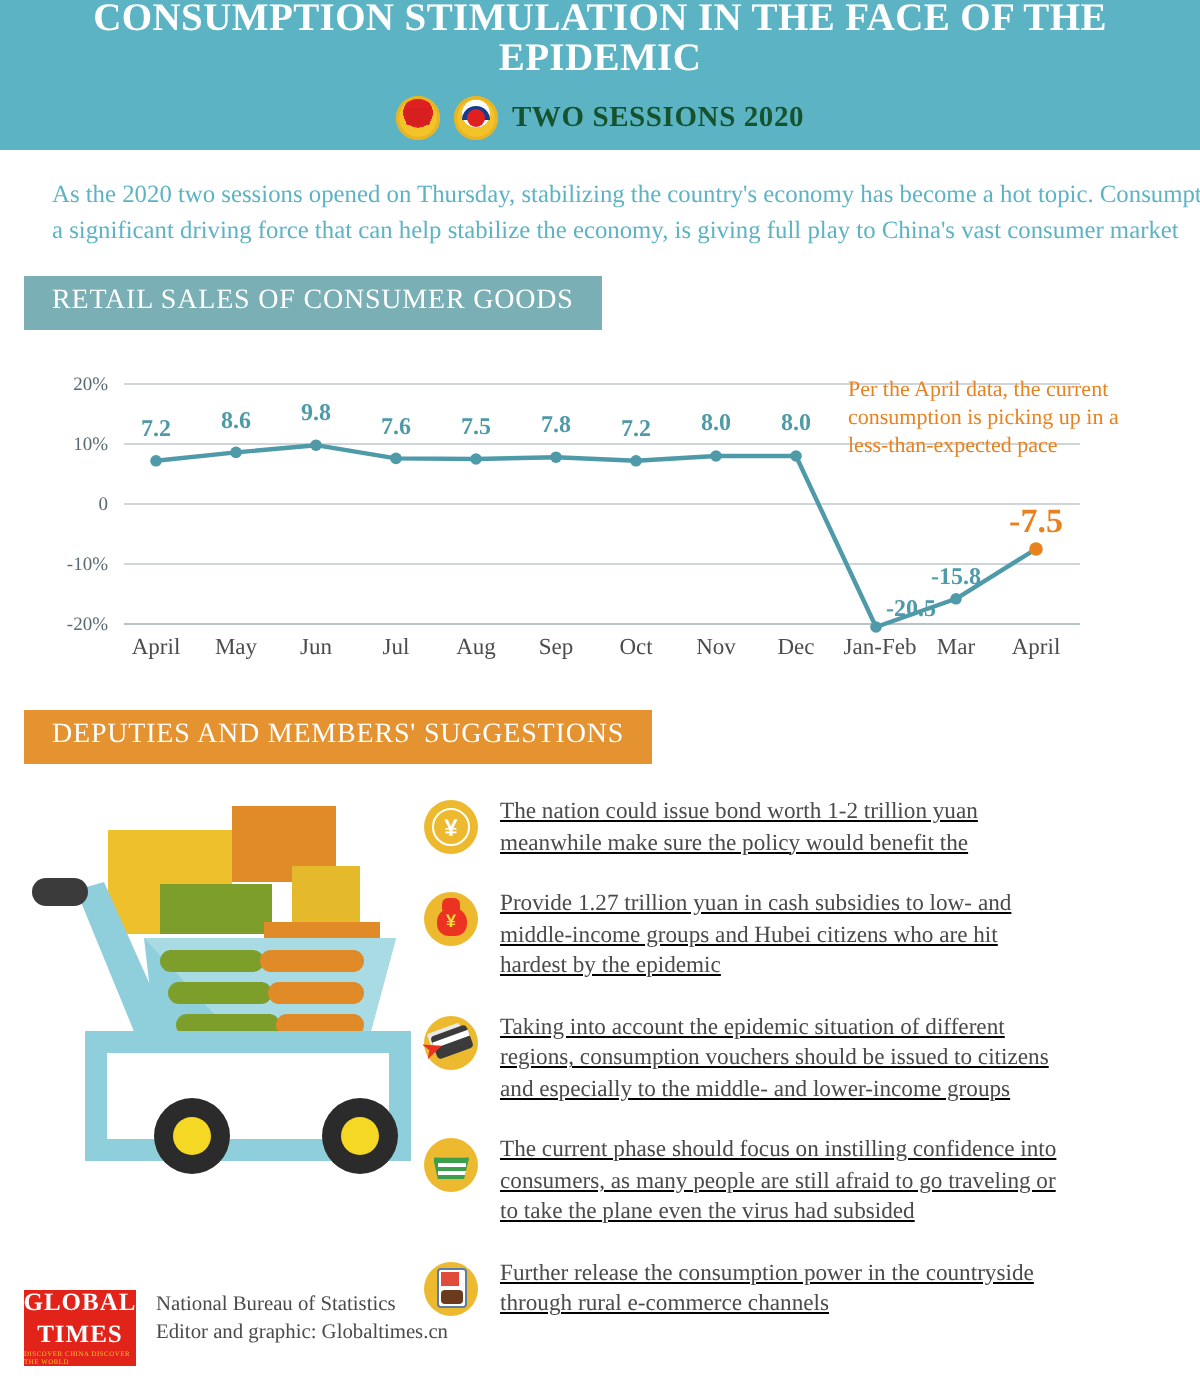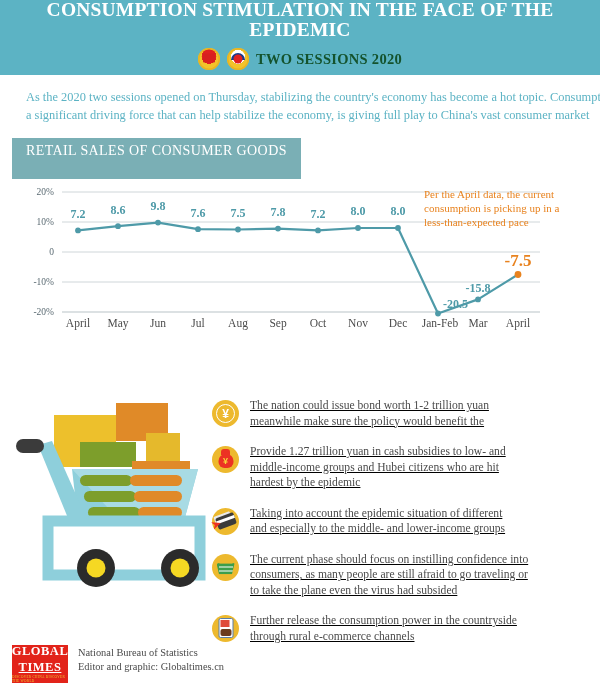--- a/index.html
+++ b/index.html
@@ -51,21 +51,21 @@
   
   .intro{
     color:#5cb3c4;text-align:center;font-size:12.4px;line-height:1.45;
     padding:14px 26px 0 26px;
   }
   .intro div{white-space:nowrap;}
 
   
   .bar{
     display:inline-block;color:#fff;font-size:14px;letter-spacing:.4px;
-    padding:5px 14px 20px 14px;
+    padding:5px 14px 6px 14px;
   }
   .bar-teal{background:#7aafb5;}
   .bar-orange{background:#e59231;}
   .bar-wrap{padding-left:12px;}
   .bar-wrap.s1{position:absolute;top:138px;left:0;}
   .bar-wrap.s2{position:absolute;top:355px;left:0;}
 
   
   .chart-area{position:absolute;top:180px;left:0;width:600px;height:150px;}
   .chart-svg{display:block;}
@@ -154,21 +154,21 @@
   .footer{position:absolute;left:12px;top:645px;display:flex;align-items:flex-start;}
   .gt-logo{
     width:56px;height:38px;background:#e2231a;position:relative;
     display:flex;flex-direction:column;align-items:center;justify-content:center;
     margin-right:10px;
   }
   .gt-l1{color:#fff;font-size:12.5px;font-weight:bold;letter-spacing:.5px;line-height:1;
          font-family:"Liberation Serif",serif;}
   .gt-bar{width:46px;height:2.5px;background:#f2c230;margin:1.5px 0;}
   .gt-l2{color:#fff;font-size:12.5px;font-weight:bold;letter-spacing:.5px;line-height:1;
-         font-family:"Liberation Serif",serif;text-decoration:underline;}
+         font-family:"Liberation Serif",serif;}
   .gt-l3{color:#f2c230;font-size:3.4px;letter-spacing:.3px;margin-top:2px;
          font-family:"Liberation Serif",serif;}
   .src{color:#4a4a4a;font-size:10.4px;line-height:1.36;padding-top:1px;}
   .src div{white-space:nowrap;}
 </style>
 </head>
 <body>
 
 <div class="page">
 
@@ -252,20 +252,23 @@
         <text class="xlab" x="318" y="147" text-anchor="middle">Oct</text>
         <text class="xlab" x="358" y="147" text-anchor="middle">Nov</text>
         <text class="xlab" x="398" y="147" text-anchor="middle">Dec</text>
         <text class="xlab" x="440" y="147" text-anchor="middle">Jan-Feb</text>
         <text class="xlab" x="478" y="147" text-anchor="middle">Mar</text>
         <text class="xlab" x="518" y="147" text-anchor="middle">April</text>
       </g>
     </svg>
   </div>
 
+  <div class="bar-wrap s2">
+    <span class="bar bar-orange">DEPUTIES AND MEMBERS' SUGGESTIONS</span>
+  </div>
 
   <svg class="cart" viewBox="0 0 215 215">
 
     <rect x="108" y="8" width="52" height="38" fill="#e08a28"></rect>
     <rect x="46" y="20" width="62" height="52" fill="#edc02c"></rect>
     <rect x="138" y="38" width="34" height="34" fill="#e5b92c"></rect>
     <rect x="72" y="47" width="56" height="25" fill="#7d9e2b"></rect>
     <rect x="124" y="66" width="58" height="8" fill="#e08a28"></rect>
 
     <path d="M64 74 L190 74 L176 126 L70 126 Z" fill="#8ecfdb"></path>
@@ -311,20 +314,21 @@
         <div>hardest by the epidemic</div>
       </span>
     </div>
 
     <div class="sitem">
       <span class="sicon">
           <span class="g-card"></span>
         </span>
       <span class="stext">
         <div>Taking into account the epidemic situation of different</div>
+        <div>regions, consumption vouchers should be issued to citizens</div>
         <div>and especially to the middle- and lower-income groups</div>
       </span>
     </div>
 
     <div class="sitem">
       <span class="sicon">
           <span class="g-basket"></span>
         </span>
       <span class="stext">
         <div>The current phase should focus on instilling confidence into</div>

